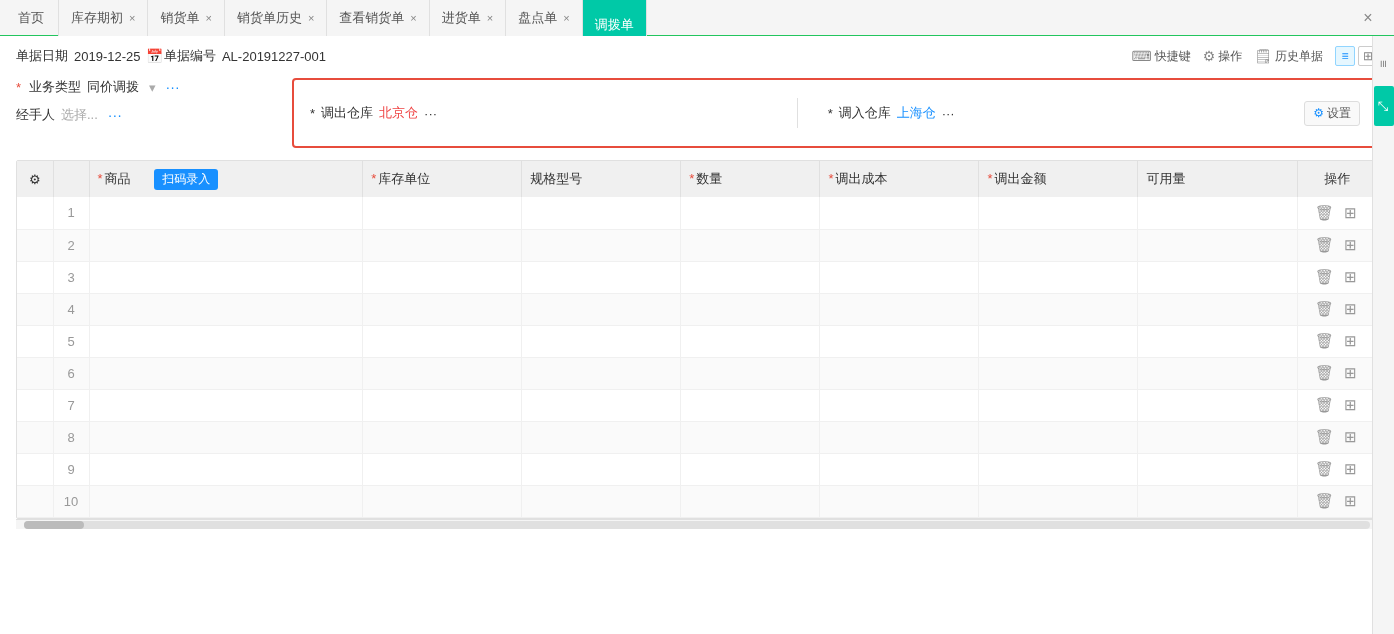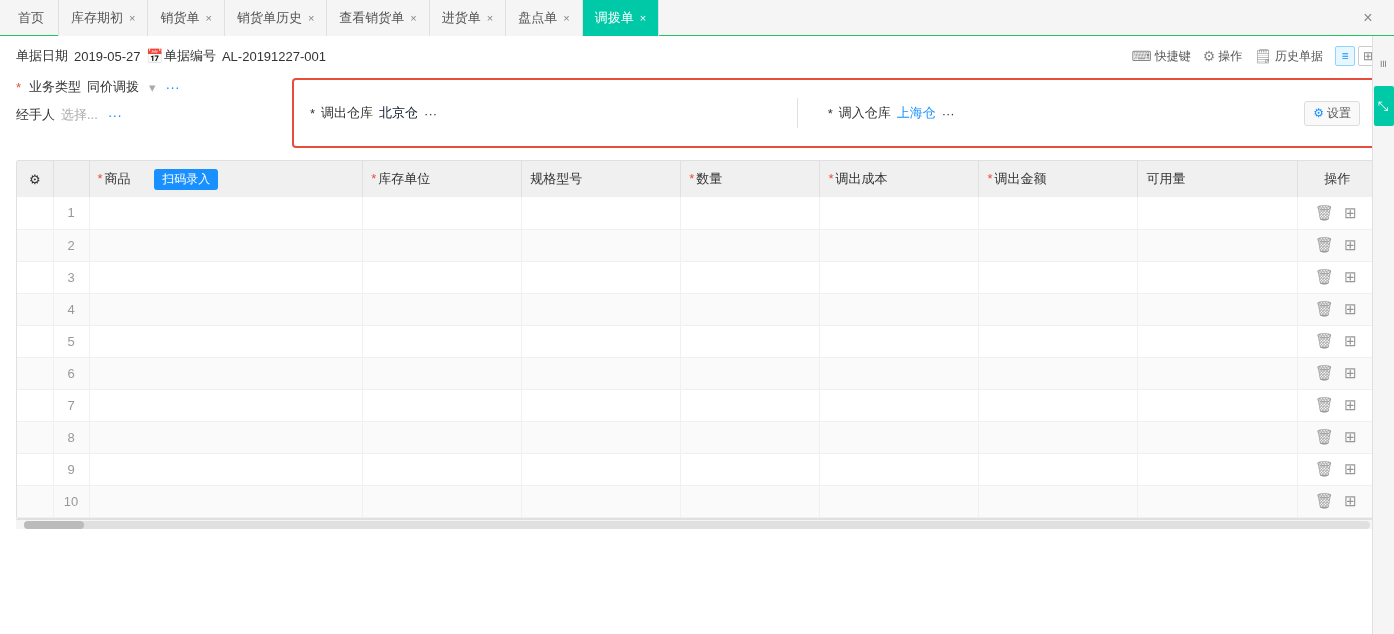--- a/index.html
+++ b/index.html
@@ -22,20 +22,21 @@
       cursor: pointer;
       font-size: 13px;
       color: #555;
       border-right: 1px solid #e0e0e0;
       background: #f5f5f5;
       white-space: nowrap;
     }
     .tab.active {
       background: #00c9a7;
       color: #fff;
+      flex-direction: column;
     }
     .tab .close-btn {
       margin-left: 6px;
       font-size: 11px;
       color: inherit;
       opacity: 0.7;
       cursor: pointer;
     }
     .tab.active .close-btn { color: #fff; opacity: 1; }
     .tab-home {
@@ -370,21 +371,21 @@
   <div class="tab-bar-end">
     <div class="close-window">×</div>
   </div>
 </div>
 
 <div class="main-content">
 
   <div class="header-row">
     <div class="header-field">
       <span class="label">单据日期</span>
-      <span class="value">2019-05-27</span>
+      <span class="value">2019-12-25</span>
       <span class="calendar-icon">📅</span>
     </div>
     <div class="header-field">
       <span class="label">单据编号</span>
       <span class="value">AL-20191227-001</span>
     </div>
     <div class="header-actions">
       <div class="action-item">
         <span class="icon">⌨</span>
         <span>快捷键</span>
@@ -418,21 +419,21 @@
         <span class="field-label">经手人</span>
         <span class="field-value" style="color:#aaa;">选择...</span>
         <span class="more-btn">···</span>
       </div>
     </div>
 
     <div class="form-section-right">
       <div class="warehouse-field">
         <span class="required">*</span>
         <span class="field-label">调出仓库</span>
-        <span class="field-value" style="color:#0f172a;">北京仓</span>
+        <span class="field-value" style="color:#ef4444;">北京仓</span>
         <span class="more-btn">···</span>
       </div>
       <div class="warehouse-divider"></div>
       <div class="warehouse-field">
         <span class="required">*</span>
         <span class="field-label">调入仓库</span>
         <span class="field-value" style="color:#1890ff;">上海仓</span>
         <span class="more-btn">···</span>
       </div>
       <div class="setting-btn">

